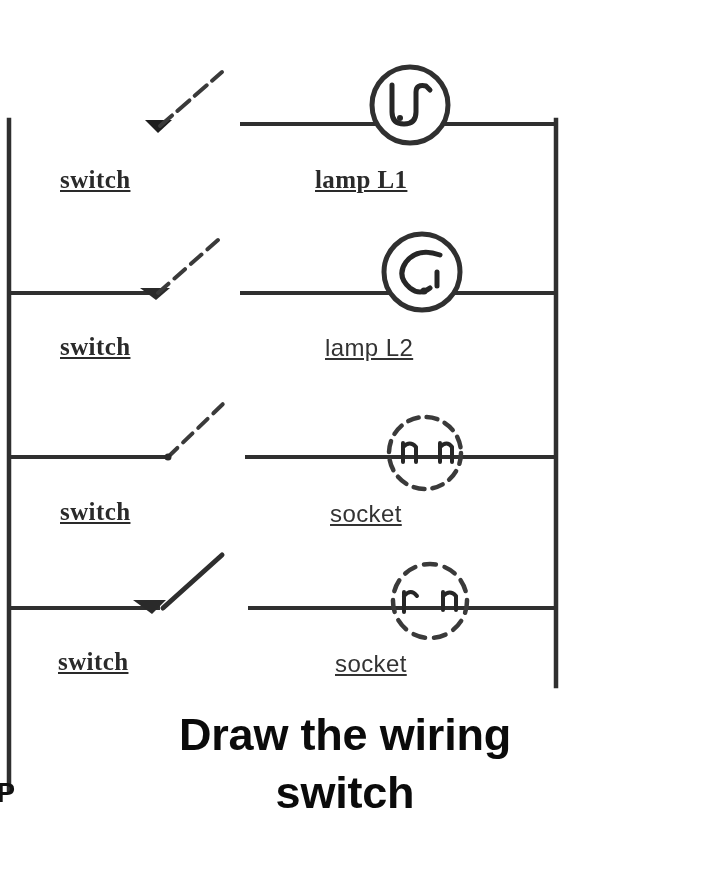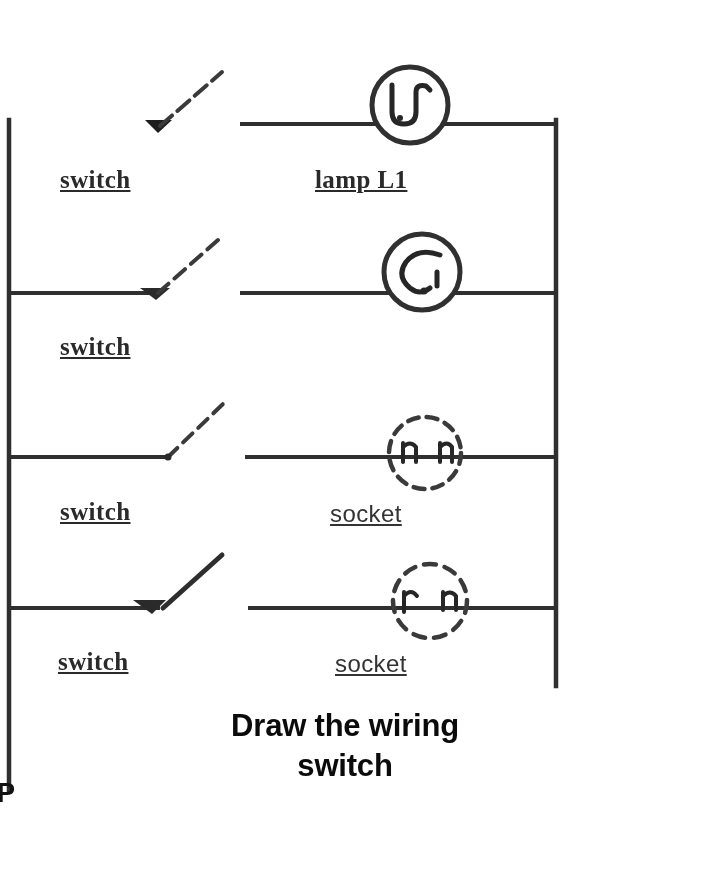--- a/index.html
+++ b/index.html
@@ -70,21 +70,21 @@
   }
 
   #caption-block {
     position: absolute;
     left: 0;
     top: 706px;
     width: 690px;
     text-align: center;
     font-family: "Liberation Sans", sans-serif;
     font-weight: bold;
-    font-size: 31px;
+    font-size: 45px;
     line-height: 1.28;
     color: #0b0b0b;
     letter-spacing: -0.2px;
   }
   #caption-block .cap-line { display: block; }
 </style>
 </head>
 <body>
 
 <div id="diagram-stage">
@@ -137,20 +137,21 @@
       <path d="M 404 592 L 404 612 M 404 596 Q 411 588 417 596" fill="none" stroke="#262626" stroke-width="4" stroke-linecap="round" stroke-linejoin="round"></path>
       <path d="M 443 592 L 443 610 M 443 596 Q 450 589 456 596 L 456 610" fill="none" stroke="#262626" stroke-width="4" stroke-linecap="round" stroke-linejoin="round"></path>
     </g>
 
   </svg>
 
   <div class="component-label label-switch" style="left:60px; top:166px; width:190px;">switch</div>
   <div class="component-label label-lamp1" style="left:315px; top:166px; width:190px;">lamp L1</div>
 
   <div class="component-label label-switch" style="left:60px; top:333px; width:190px;">switch</div>
+  <div class="component-label label-device" style="left:325px; top:334px; width:190px;">lamp L2</div>
 
   <div class="component-label label-switch" style="left:60px; top:498px; width:190px;">switch</div>
   <div class="component-label label-device" style="left:330px; top:500px; width:190px;">socket</div>
 
   <div class="component-label label-switch" style="left:58px; top:648px; width:190px;">switch</div>
   <div class="component-label label-device" style="left:335px; top:650px; width:190px;">socket</div>
 
   <div id="phase-marker">P</div>
 
   <div id="caption-block">

